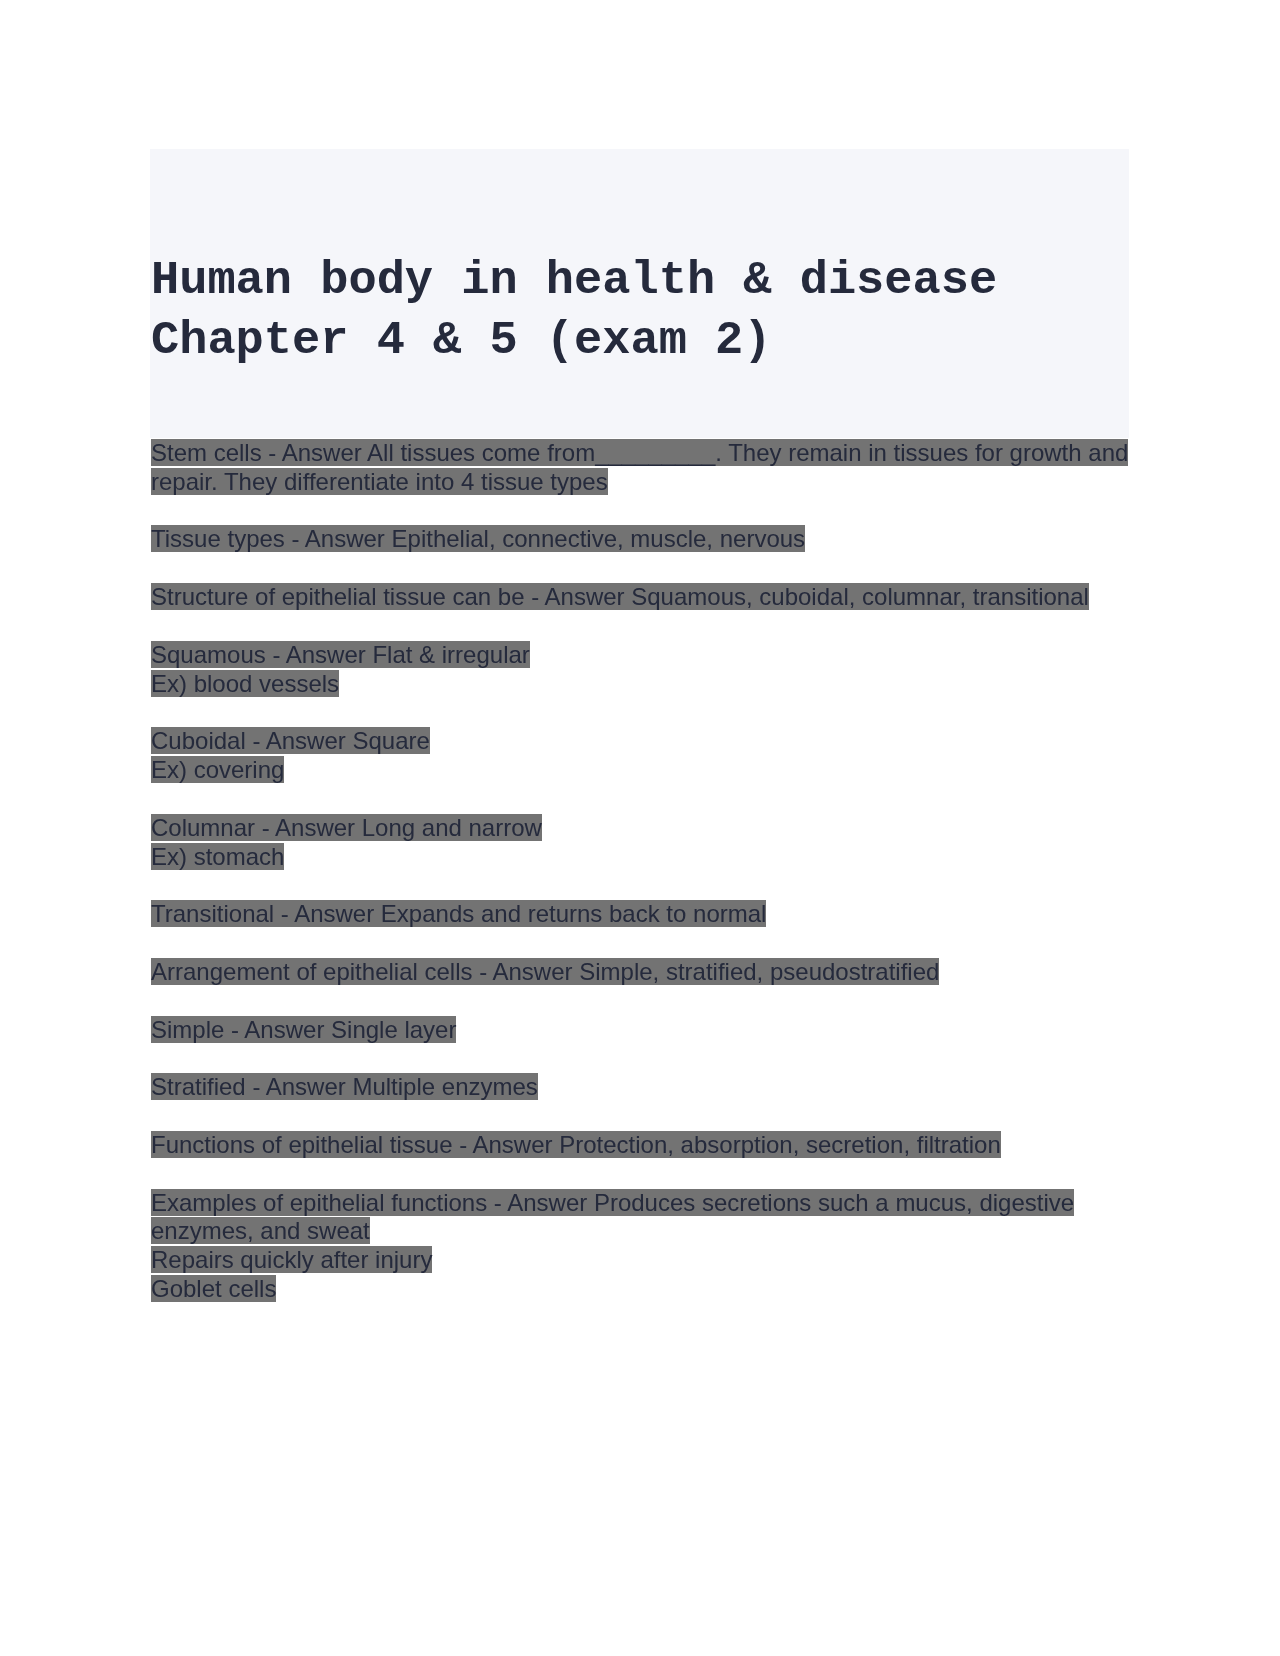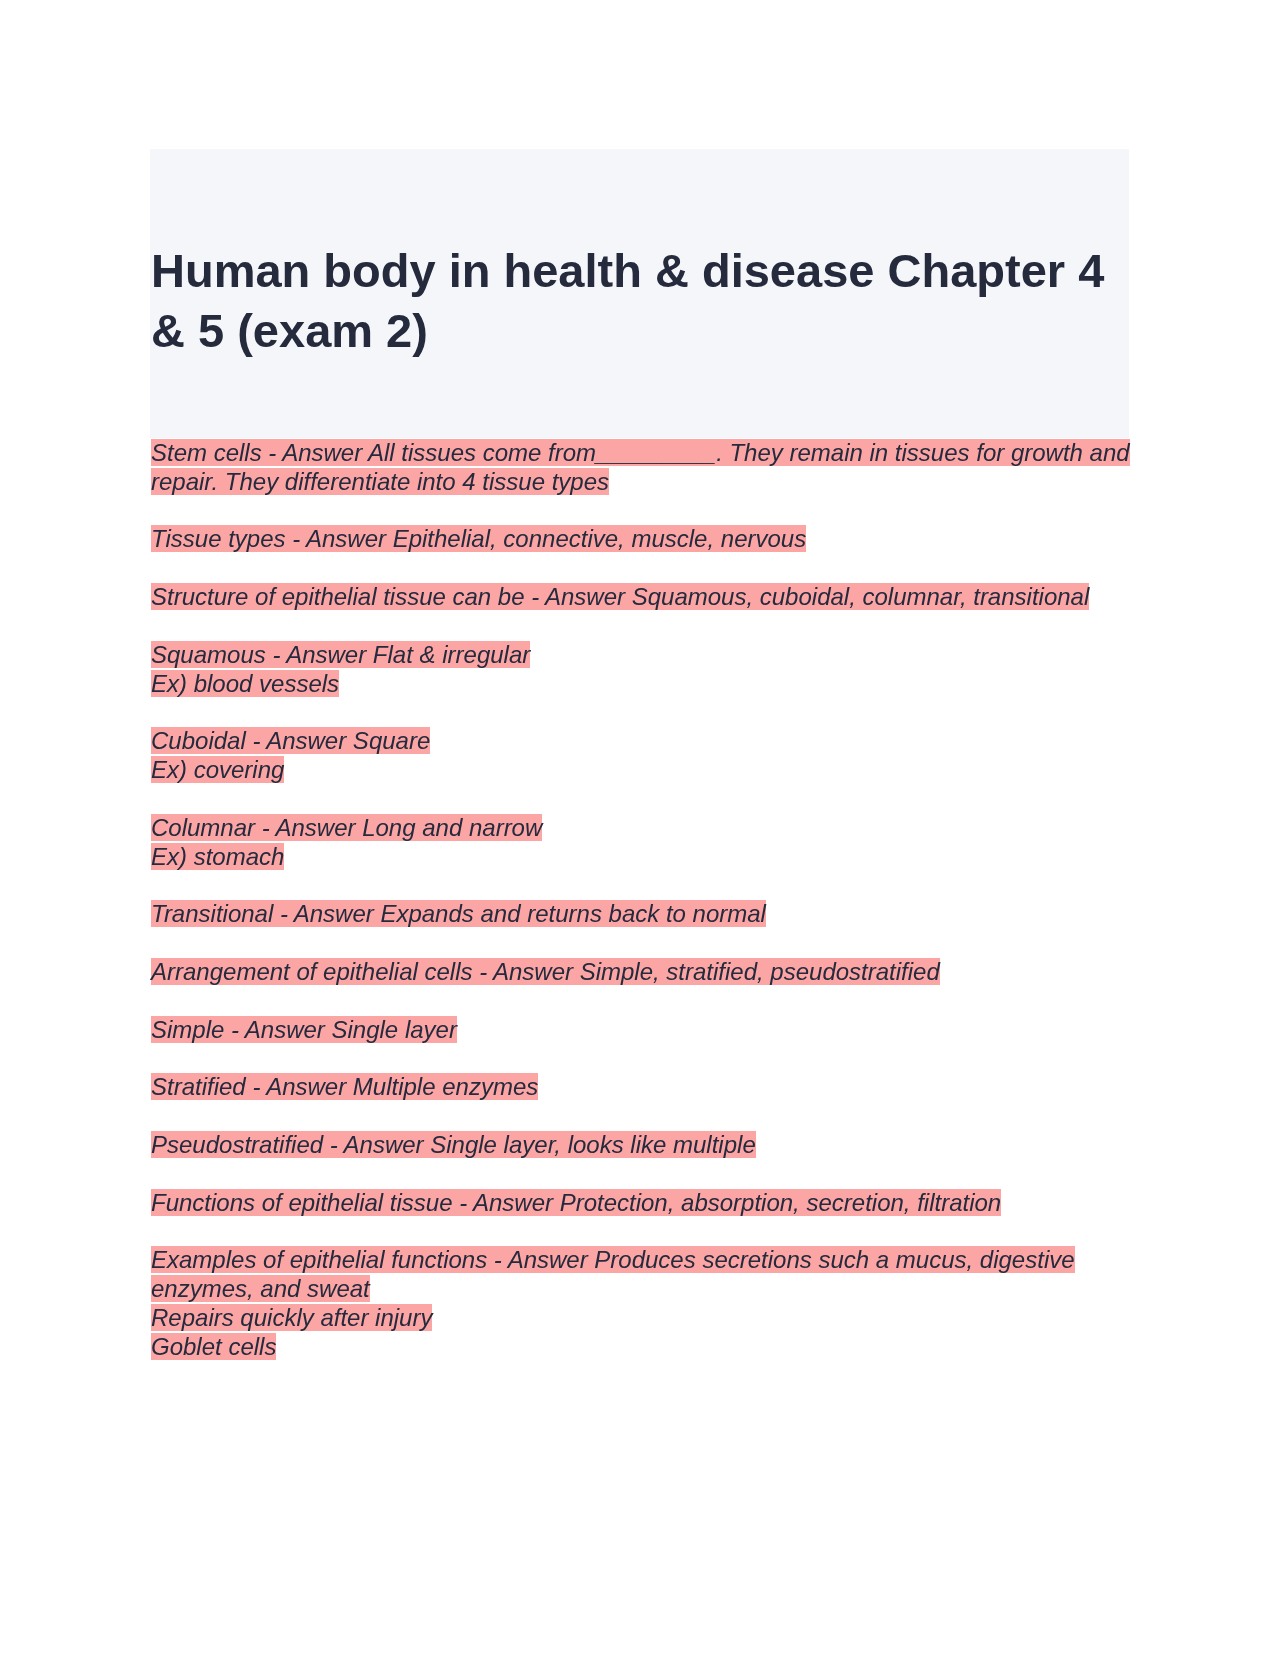--- a/index.html
+++ b/index.html
@@ -19,24 +19,24 @@
     position: absolute;
     left: 150px;
     top: 149px;
     width: 979px;
     height: 289px;
     background: #f5f6fa;
   }
   .doc-title {
     position: absolute;
     left: 1px;
-    top: 92px;
+    top: 102px;
     width: 990px;
     margin: 0;
-    font-family: Liberation Sans, sans-serif;
+    font-family: Liberation Mono, monospace;
     font-weight: bold;
     font-size: 47px;
     line-height: 60px;
     color: #252a3c;
     white-space: normal;
   }
   .content {
     position: absolute;
     left: 151px;
     top: 439px;
@@ -44,23 +44,22 @@
     font-size: 24px;
     line-height: 28.83px;
   }
   .qa {
     margin: 0 0 28.83px 0;
   }
   .qa-line {
     display: block;
   }
   .hl {
-    background: #fca5a5;
+    background: #737373;
     box-decoration-break: clone;
-    font-style: italic;
     -webkit-box-decoration-break: clone;
   }
 </style>
 </head>
 <body>
 
 <div class="title-panel">
   <h1 class="doc-title">Human body in health &amp; disease Chapter 4 &amp; 5 (exam 2)</h1>
 </div>
 
@@ -92,23 +91,20 @@
   <p class="qa">
     <span class="qa-line"><span class="hl">Arrangement of epithelial cells - Answer Simple, stratified, pseudostratified</span></span>
   </p>
   <p class="qa">
     <span class="qa-line"><span class="hl">Simple - Answer Single layer</span></span>
   </p>
   <p class="qa">
     <span class="qa-line"><span class="hl">Stratified - Answer Multiple enzymes</span></span>
   </p>
   <p class="qa">
-    <span class="qa-line"><span class="hl">Pseudostratified - Answer Single layer, looks like multiple</span></span>
-  </p>
-  <p class="qa">
     <span class="qa-line"><span class="hl">Functions of epithelial tissue - Answer Protection, absorption, secretion, filtration</span></span>
   </p>
   <p class="qa">
     <span class="qa-line"><span class="hl">Examples of epithelial functions - Answer Produces secretions such a mucus, digestive enzymes, and sweat</span></span>
     <span class="qa-line"><span class="hl">Repairs quickly after injury</span></span>
     <span class="qa-line"><span class="hl">Goblet cells</span></span>
   </p>
 </div>
 
 </body></html>

